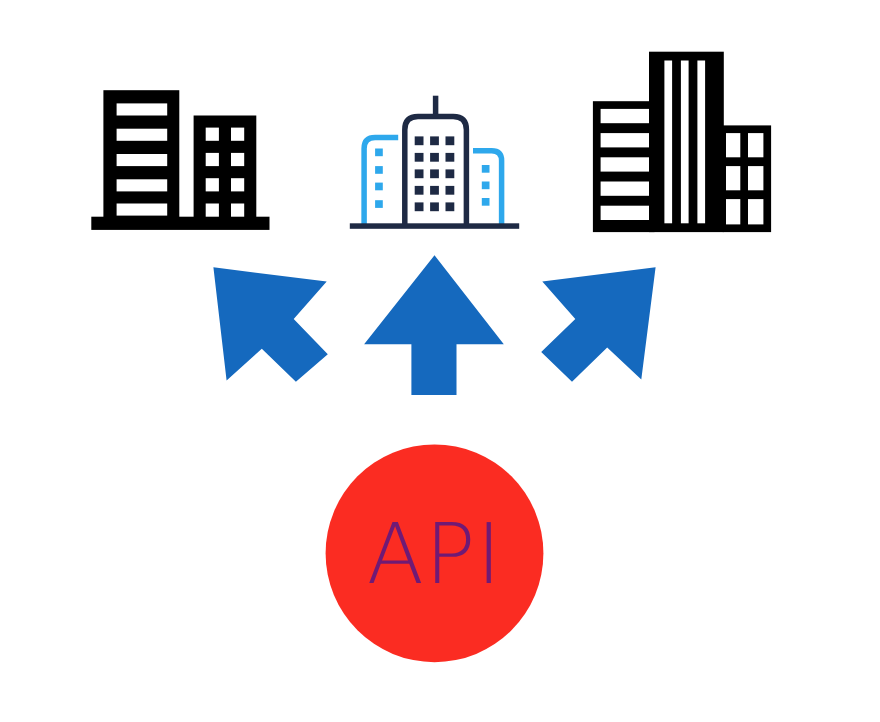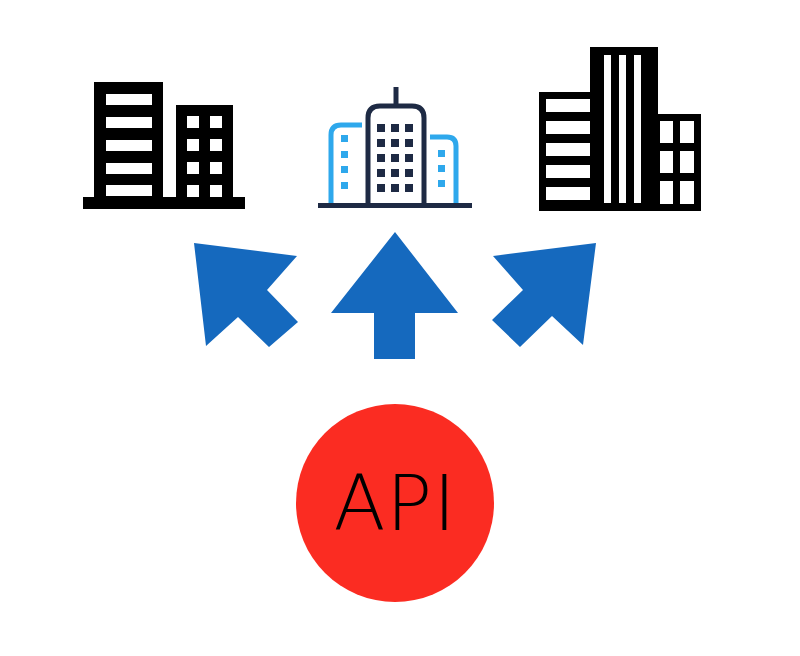--- a/index.html
+++ b/index.html
@@ -2,21 +2,21 @@
 <html><head>
 <meta charset="utf-8">
 <style>
   html, body { margin: 0; padding: 0; background: #ffffff; }
   body { width: 800px; height: 656px; position: relative; overflow: hidden; font-family: "DejaVu Sans", sans-serif; }
   svg.canvas { position: absolute; left: 0; top: 0; width: 800px; height: 656px; }
   .api-label {
     position: absolute;
     left: 296px; top: 404px; width: 198px; height: 198px;
     display: flex; align-items: center; justify-content: center;
-    color: #000000;
+    color: #701a75;
     font-family: "DejaVu Sans", sans-serif;
     font-weight: 300;
     font-size: 76px;
     letter-spacing: 1px;
     pointer-events: none;
   }
 </style>
 </head>
 <body>
 

